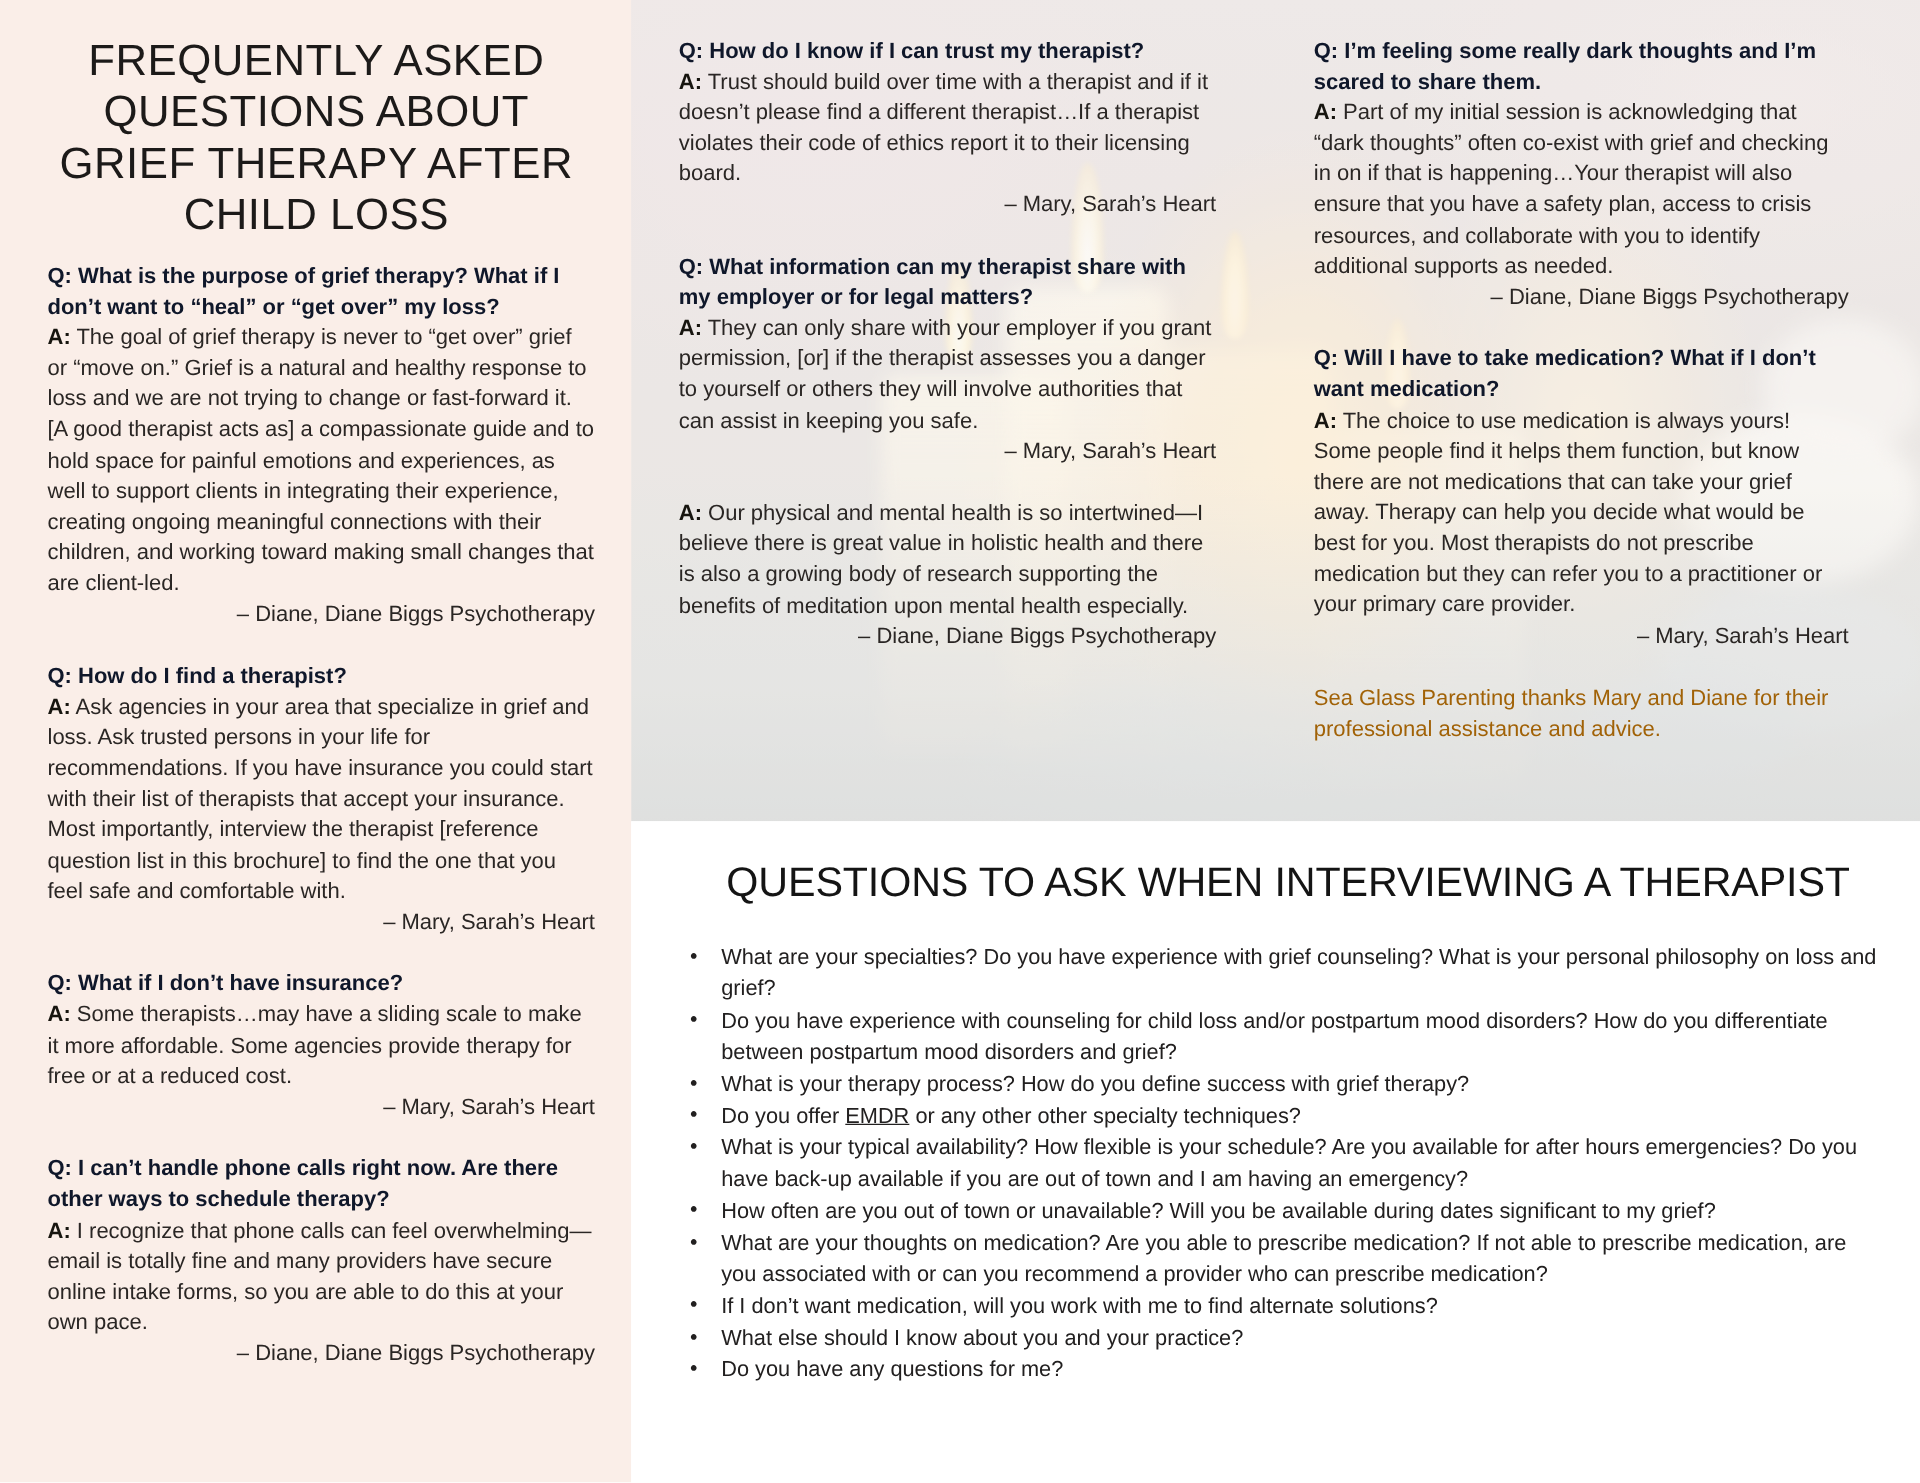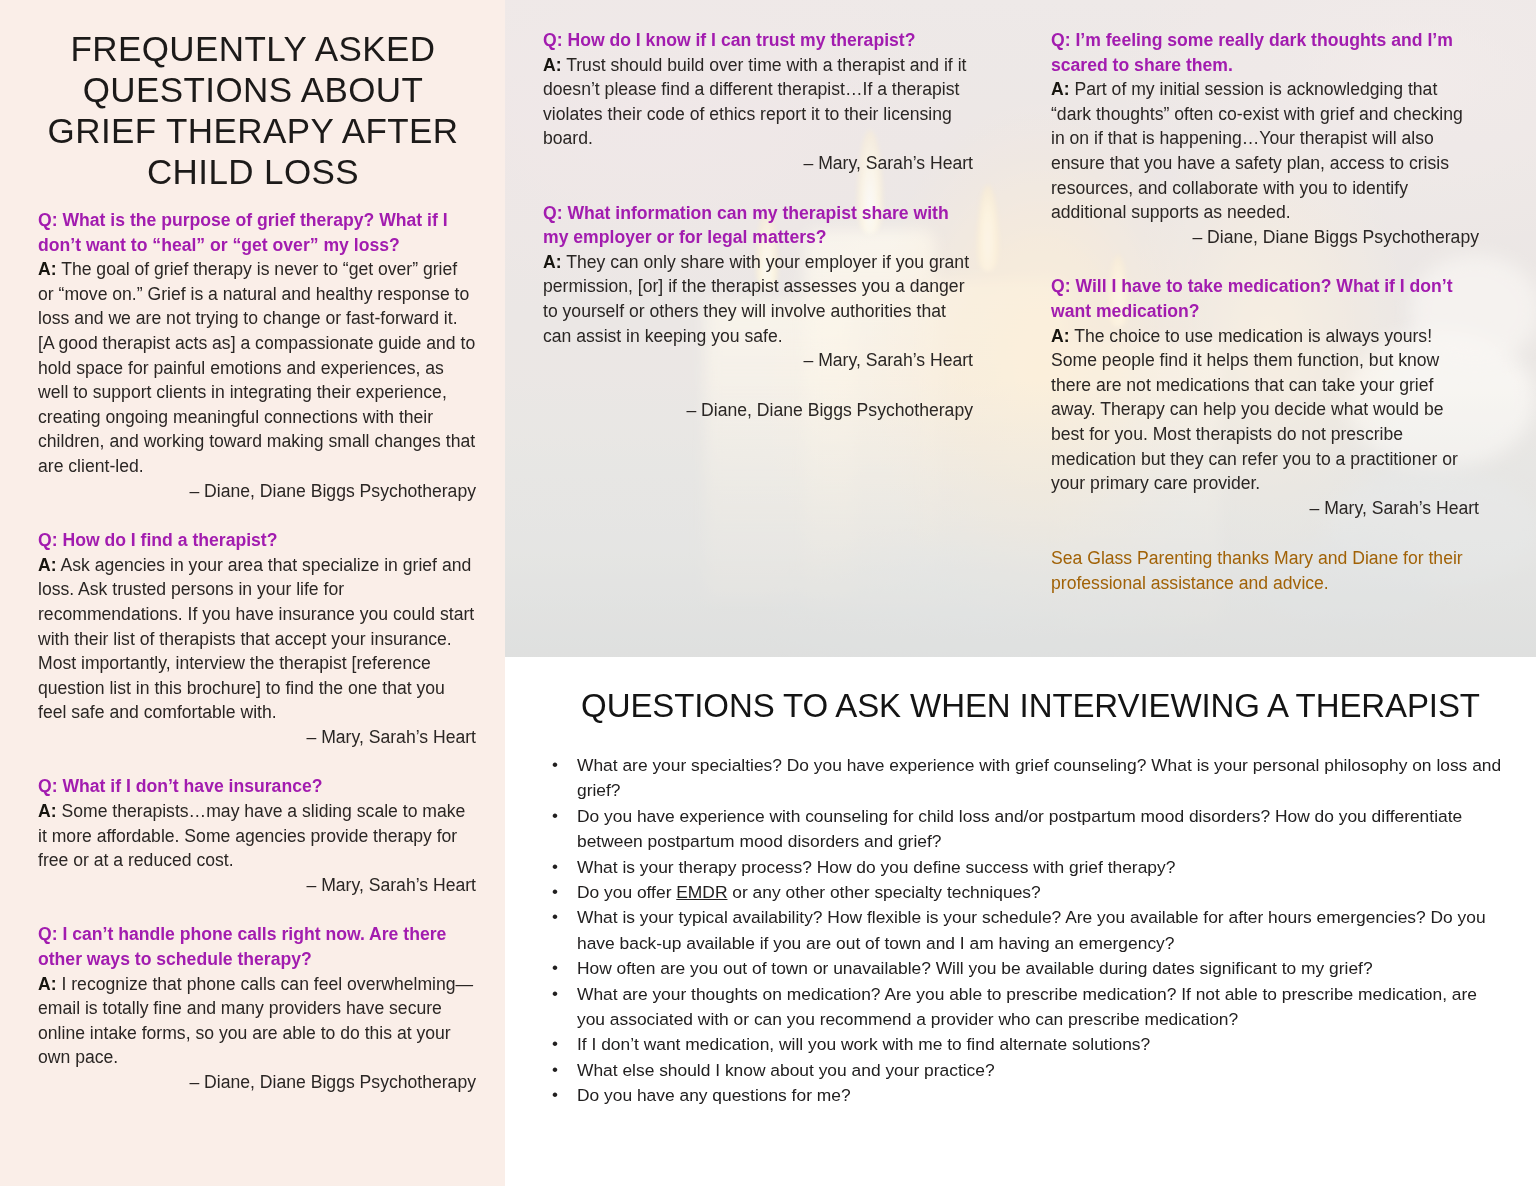--- a/index.html
+++ b/index.html
@@ -142,21 +142,21 @@
     line-height: 24.6px;
   }
   .col-left  { left: 38px;   top: 208px;  width: 438px; }
   .col-mid   { left: 543px;  top: 28px;   width: 430px; }
   .col-right { left: 1051px; top: 28px;   width: 428px; }
 
   .qa { margin-bottom: 25px; }
   .qa:last-child { margin-bottom: 0; }
   .qa .q {
     font-weight: bold;
-    color: #a21caf;
+    color: #0f172a;
     display: block;
   }
   .qa .a {
     display: block;
     color: #2a2624;
   }
   .qa .a .lbl { font-weight: bold; color: #17150f; }
   .qa .attrib {
     display: block;
     text-align: right;
@@ -286,20 +286,21 @@
       <span class="attrib">– Mary, Sarah’s Heart</span>
     </div>
 
     <div class="qa">
       <span class="q">Q: What information can my therapist share with my employer or for legal matters?</span>
       <span class="a"><span class="lbl">A:</span><span> They can only share with your employer if you grant permission, [or] if the therapist assesses you a danger to yourself or others they will involve authorities that can assist in keeping you safe.</span></span>
       <span class="attrib">– Mary, Sarah’s Heart</span>
     </div>
 
     <div class="qa">
+      <span class="a"><span class="lbl">A:</span><span> Our physical and mental health is so intertwined—I believe there is great value in holistic health and there is also a growing body of research supporting the benefits of meditation upon mental health especially.</span></span>
       <span class="attrib">– Diane, Diane Biggs Psychotherapy</span>
     </div>
 
   </div>
 
   <div class="col col-right">
 
     <div class="qa">
       <span class="q">Q: I’m feeling some really dark thoughts and I’m scared to share them.</span>
       <span class="a"><span class="lbl">A:</span><span> Part of my initial session is acknowledging that “dark thoughts” often co-exist with grief and checking in on if that is happening…Your therapist will also ensure that you have a safety plan, access to crisis resources, and collaborate with you to identify additional supports as needed.</span></span>

